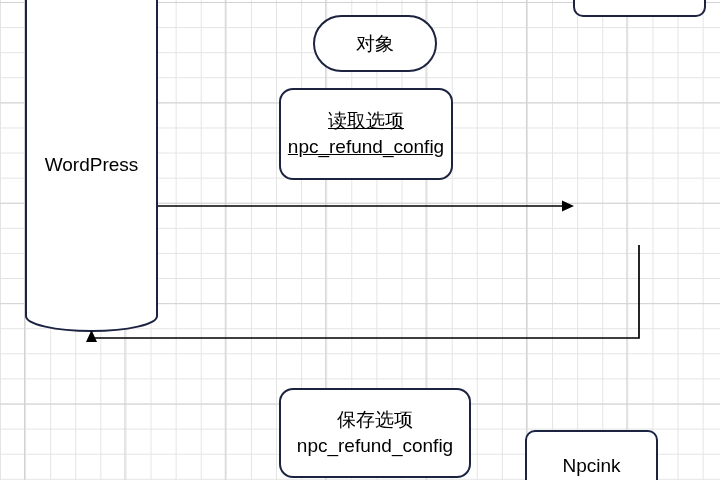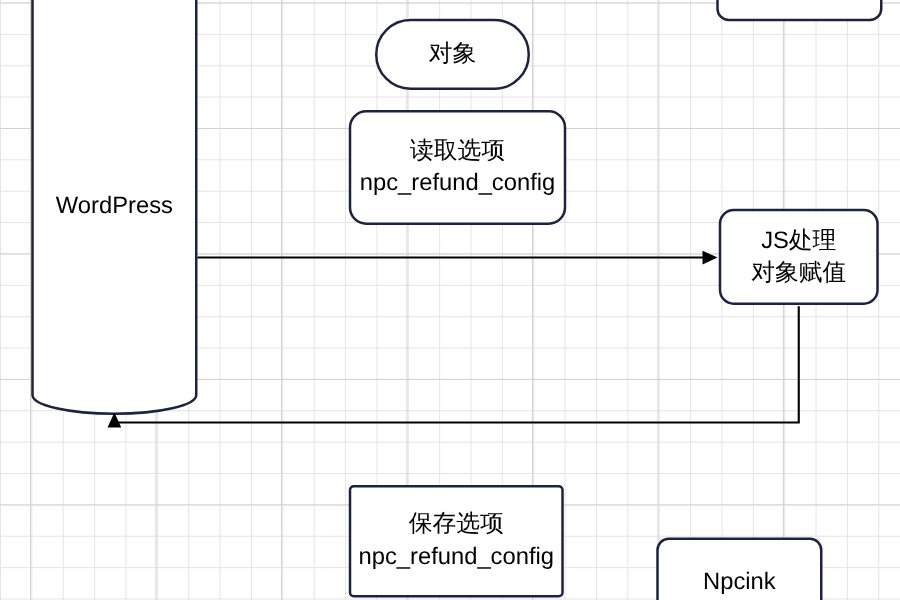--- a/index.html
+++ b/index.html
@@ -47,24 +47,24 @@
     flex-direction: column;
     align-items: center;
     justify-content: center;
     text-align: center;
     font-size: 19px;
     line-height: 26px;
     color: var(--text);
     white-space: nowrap;
   }
 
-  .node-object    { left: 300px; top: 15px;  width: 124px; height: 57px; border-radius: 28.5px; }
-  .node-read      { left: 279px; top: 88px;  width: 174px; height: 92px; border-radius: 14px; }
+  .node-object    { left: 313px; top: 15px;  width: 124px; height: 57px; border-radius: 28.5px; }
+  .node-read      { left: 279px; top: 88px;  width: 174px; height: 92px; border-radius: 14px; text-decoration: underline; }
   .node-js        { left: 575px; top: 167px; width: 128px; height: 77px; border-radius: 12px; }
-  .node-save      { left: 279px; top: 388px; width: 172px; height: 90px; border-radius: 4px; }
+  .node-save      { left: 279px; top: 388px; width: 192px; height: 90px; border-radius: 14px; }
   .node-npcink    { left: 525px; top: 430px; width: 133px; height: 72px; border-radius: 10px; }
   .node-topright  { left: 573px; top: -42px; width: 133px; height: 59px; border-radius: 10px; }
 
   .cylinder-label {
     position: absolute;
     left: 26px; top: 114px;
     width: 131px;
     text-align: center;
     font-size: 19px;
     line-height: 26px;
@@ -94,24 +94,20 @@
 
   <div class="node node-object">
     <div>对象</div>
   </div>
 
   <div class="node node-read">
     <div>读取选项</div>
     <div>npc_refund_config</div>
   </div>
 
-  <div class="node node-js">
-    <div>JS处理</div>
-    <div>对象赋值</div>
-  </div>
 
   <div class="node node-save">
     <div>保存选项</div>
     <div>npc_refund_config</div>
   </div>
 
   <div class="node node-npcink">
     <div>Npcink</div>
   </div>
 

